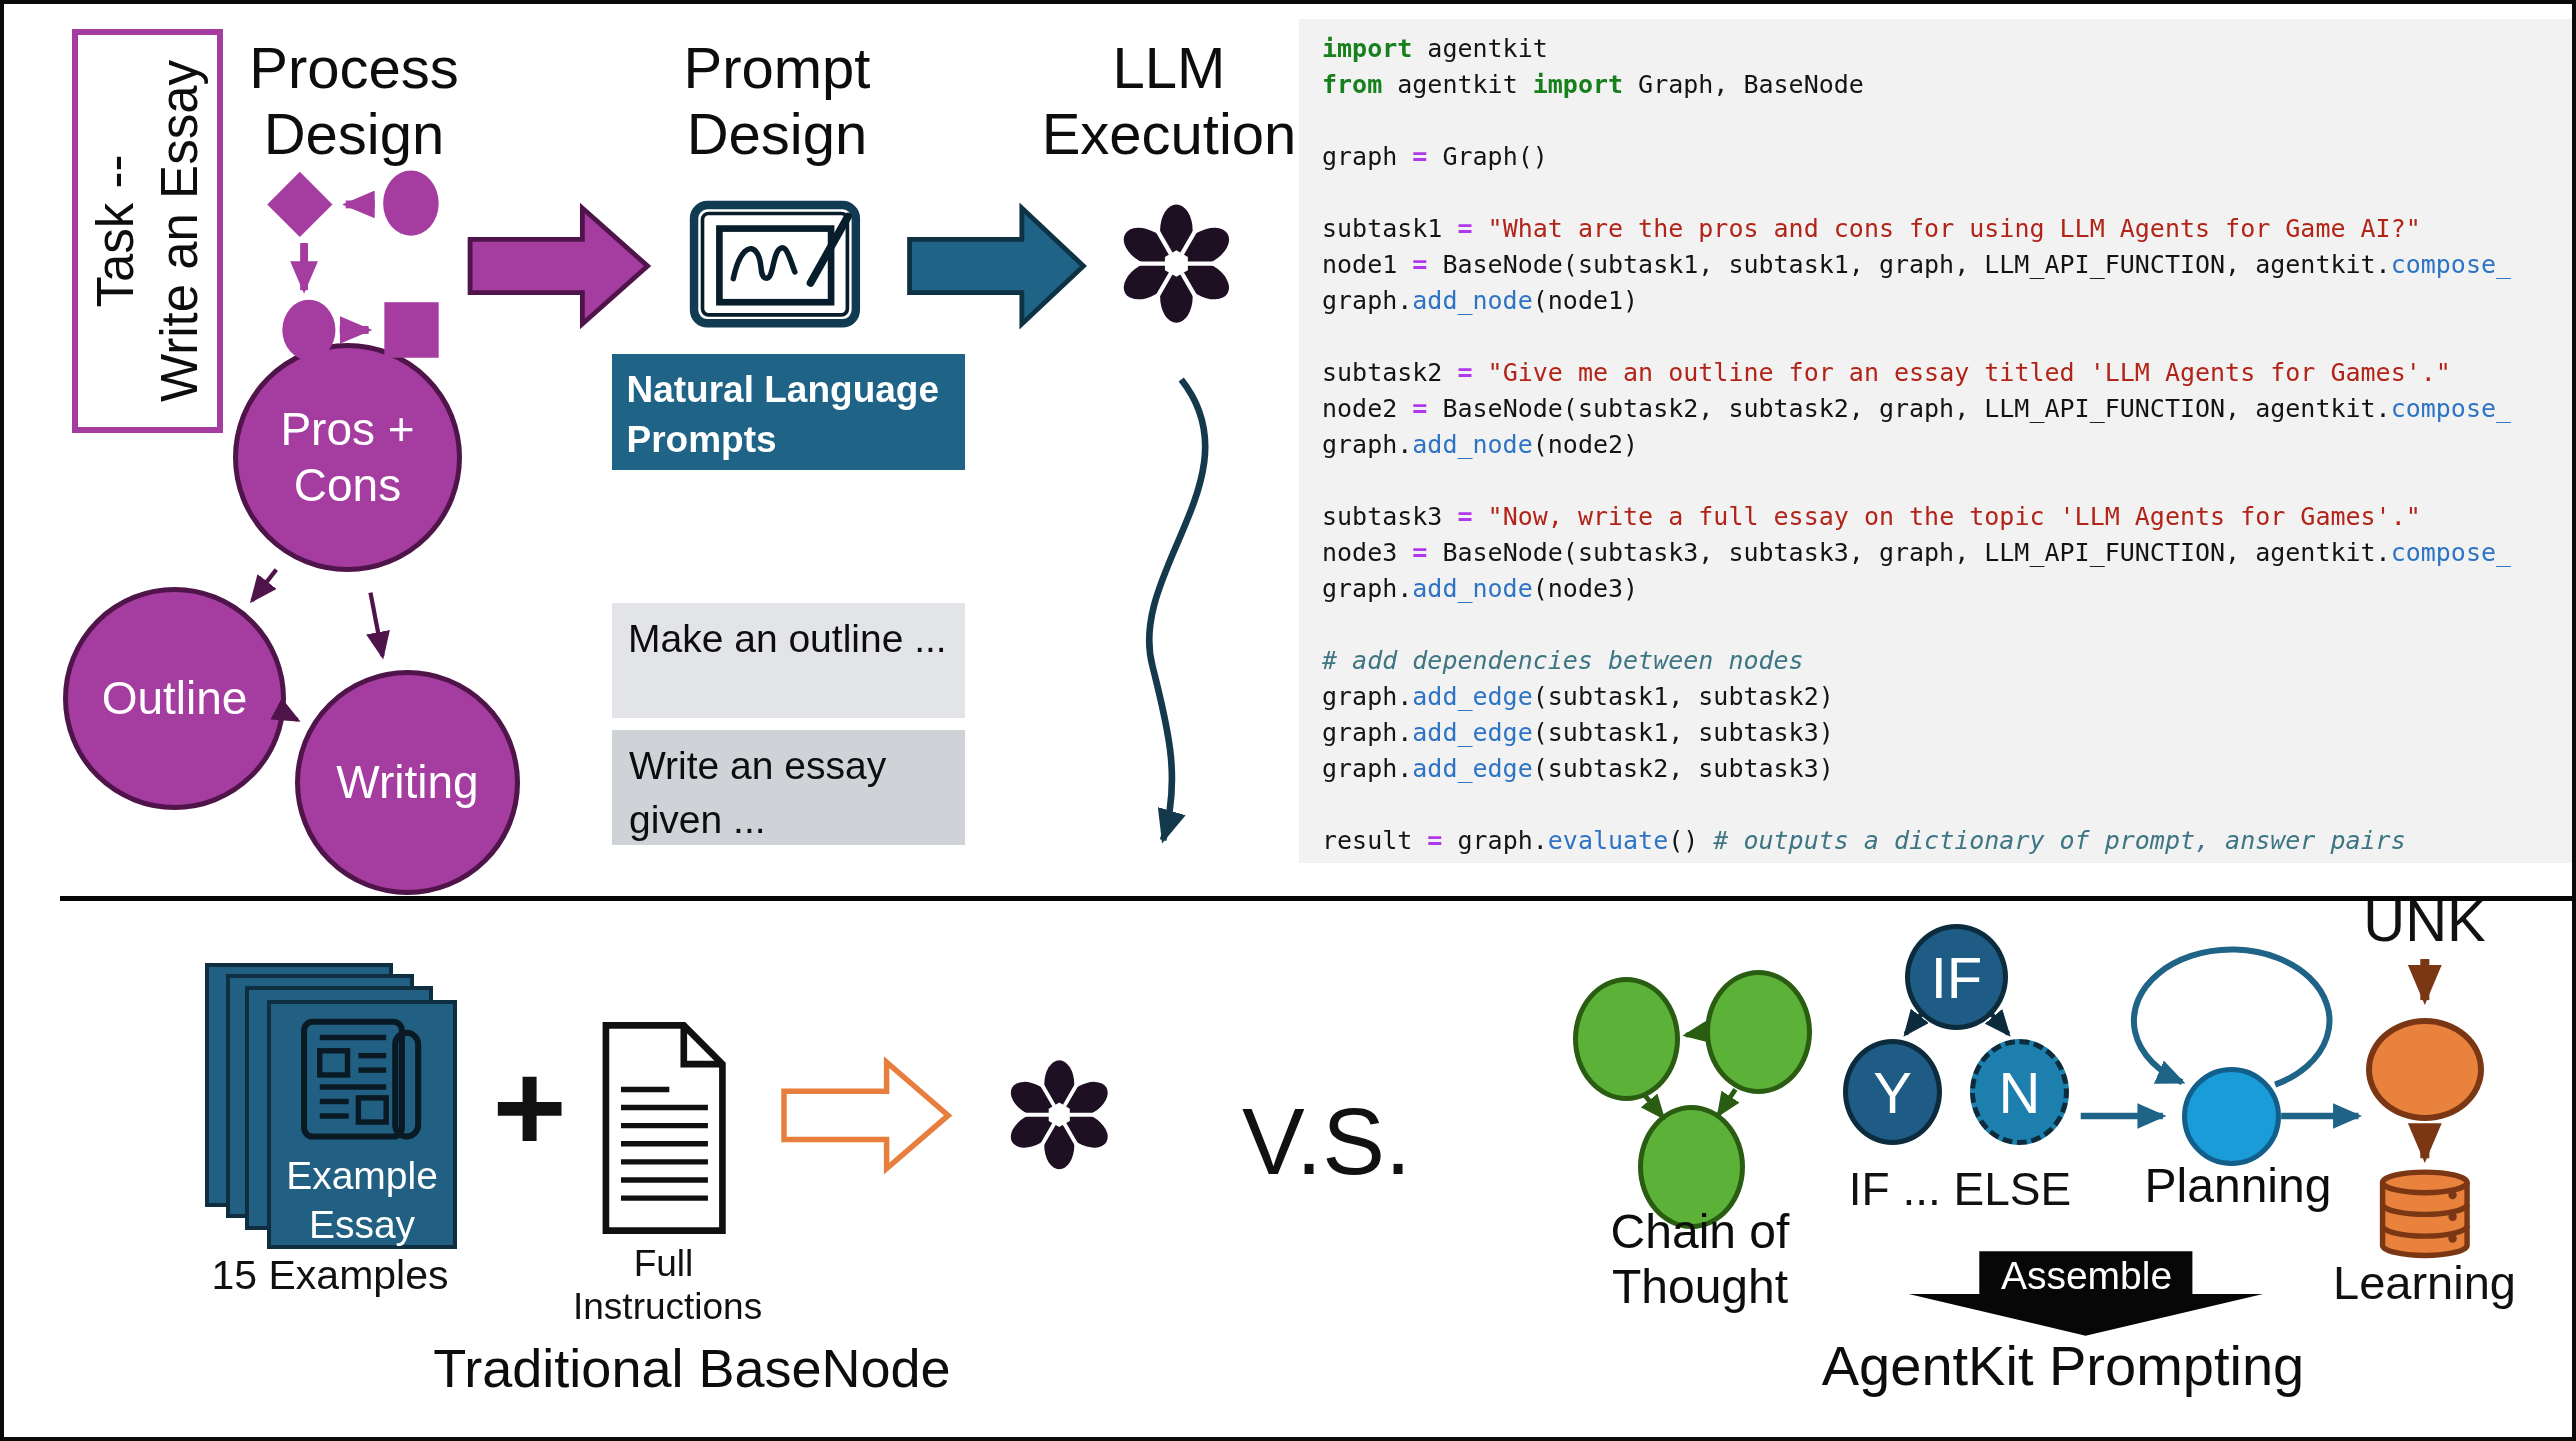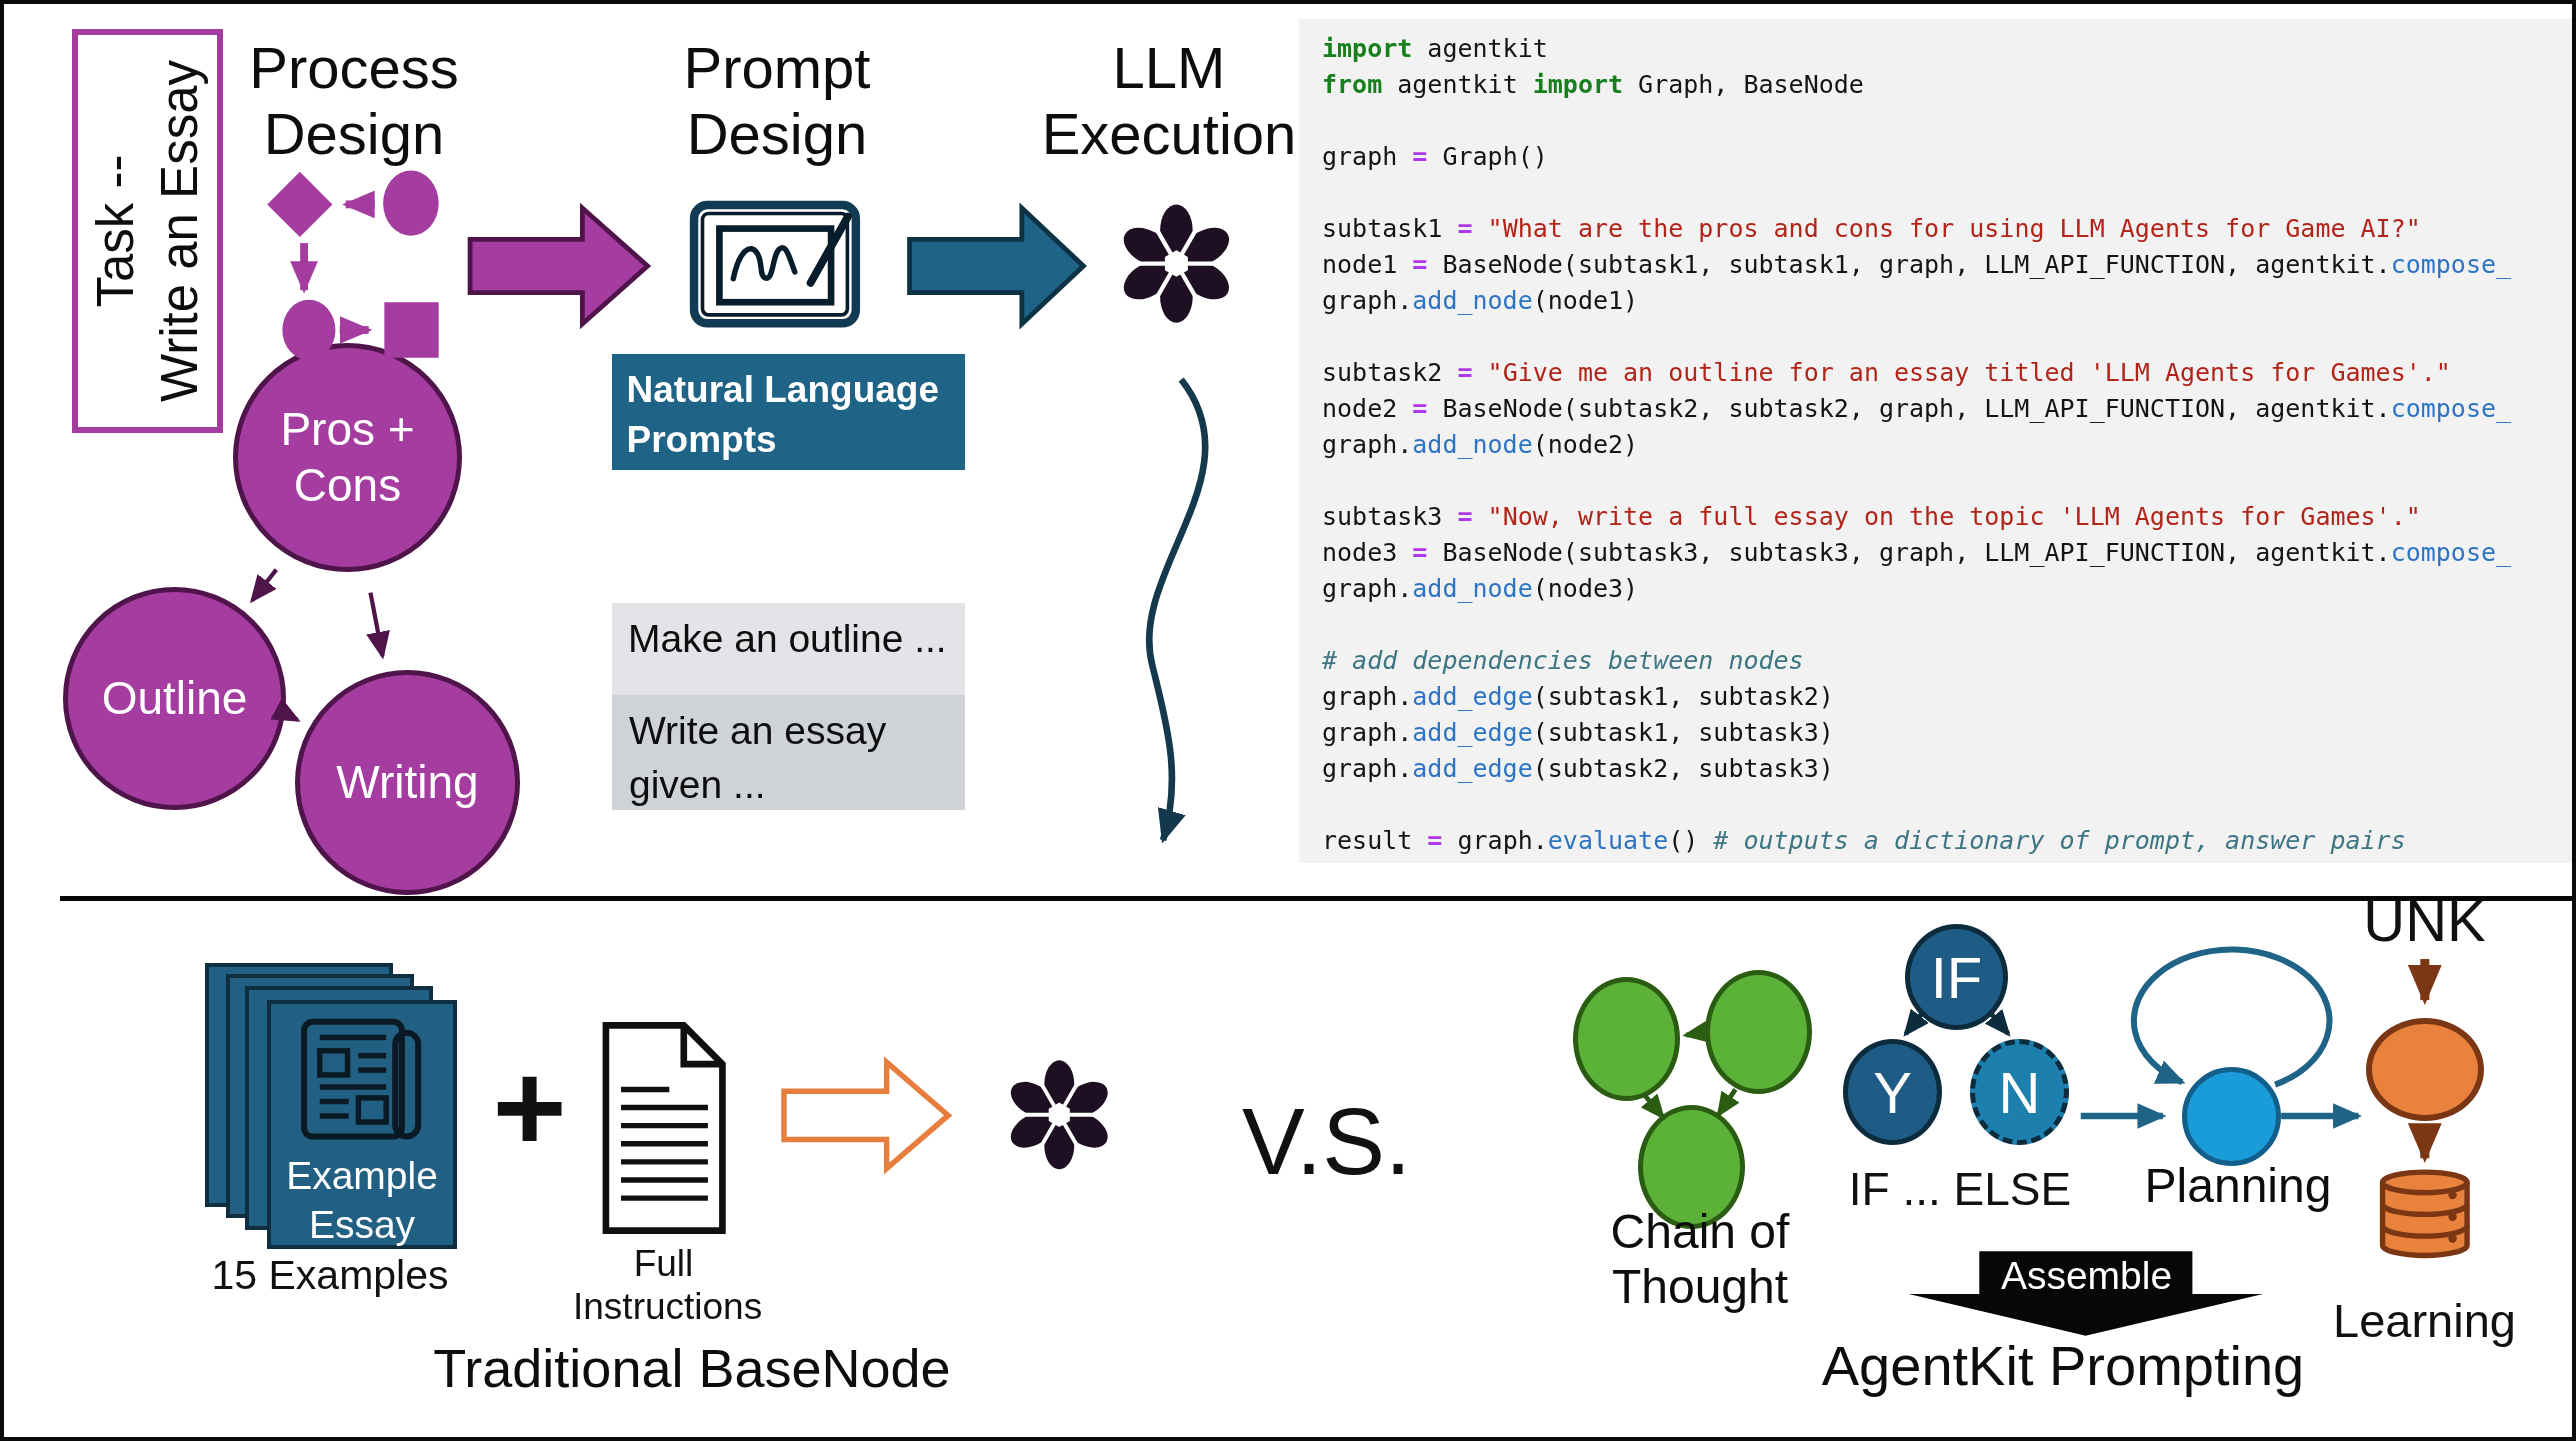--- a/index.html
+++ b/index.html
@@ -70,21 +70,21 @@
     <pre><div class="code-line"><span class="tk-kw">import</span><span class="tk-pl"> agentkit</span></div><div class="code-line"><span class="tk-kw">from</span><span class="tk-pl"> agentkit </span><span class="tk-kw">import</span><span class="tk-pl"> Graph, BaseNode</span></div><div class="code-line"></div><div class="code-line"><span class="tk-pl">graph </span><span class="tk-op">=</span><span class="tk-pl"> Graph()</span></div><div class="code-line"></div><div class="code-line"><span class="tk-pl">subtask1 </span><span class="tk-op">=</span><span class="tk-pl"> </span><span class="tk-st">"What are the pros and cons for using LLM Agents for Game AI?"</span></div><div class="code-line"><span class="tk-pl">node1 </span><span class="tk-op">=</span><span class="tk-pl"> BaseNode(subtask1, subtask1, graph, LLM_API_FUNCTION, agentkit.</span><span class="tk-fn">compose_</span></div><div class="code-line"><span class="tk-pl">graph.</span><span class="tk-fn">add_node</span><span class="tk-pl">(node1)</span></div><div class="code-line"></div><div class="code-line"><span class="tk-pl">subtask2 </span><span class="tk-op">=</span><span class="tk-pl"> </span><span class="tk-st">"Give me an outline for an essay titled 'LLM Agents for Games'."</span></div><div class="code-line"><span class="tk-pl">node2 </span><span class="tk-op">=</span><span class="tk-pl"> BaseNode(subtask2, subtask2, graph, LLM_API_FUNCTION, agentkit.</span><span class="tk-fn">compose_</span></div><div class="code-line"><span class="tk-pl">graph.</span><span class="tk-fn">add_node</span><span class="tk-pl">(node2)</span></div><div class="code-line"></div><div class="code-line"><span class="tk-pl">subtask3 </span><span class="tk-op">=</span><span class="tk-pl"> </span><span class="tk-st">"Now, write a full essay on the topic 'LLM Agents for Games'."</span></div><div class="code-line"><span class="tk-pl">node3 </span><span class="tk-op">=</span><span class="tk-pl"> BaseNode(subtask3, subtask3, graph, LLM_API_FUNCTION, agentkit.</span><span class="tk-fn">compose_</span></div><div class="code-line"><span class="tk-pl">graph.</span><span class="tk-fn">add_node</span><span class="tk-pl">(node3)</span></div><div class="code-line"></div><div class="code-line"><span class="tk-cm"># add dependencies between nodes</span></div><div class="code-line"><span class="tk-pl">graph.</span><span class="tk-fn">add_edge</span><span class="tk-pl">(subtask1, subtask2)</span></div><div class="code-line"><span class="tk-pl">graph.</span><span class="tk-fn">add_edge</span><span class="tk-pl">(subtask1, subtask3)</span></div><div class="code-line"><span class="tk-pl">graph.</span><span class="tk-fn">add_edge</span><span class="tk-pl">(subtask2, subtask3)</span></div><div class="code-line"></div><div class="code-line"><span class="tk-pl">result </span><span class="tk-op">=</span><span class="tk-pl"> graph.</span><span class="tk-fn">evaluate</span><span class="tk-pl">() </span><span class="tk-cm"># outputs a dictionary of prompt, answer pairs</span></div></pre>
   </div>
 
   <div class="abs gnode magnode ml ctr" style="left:229px;top:339px;width:229px;height:229px;">Pros +
 Cons</div>
   <div class="abs gnode magnode" style="left:59px;top:583px;width:223px;height:223px;">Outline</div>
   <div class="abs gnode magnode" style="left:291px;top:666px;width:225px;height:225px;">Writing</div>
 
   <div class="abs ptab-head">Natural Language Prompts</div>
   <div class="abs ptab-row" style="top:599px;background:var(--row-b);padding-left:16px;">Make an outline ...</div>
-  <div class="abs ptab-row" style="top:691px;background:var(--row-c);padding-left:17px;">Write an essay given ...</div>
+  <div class="abs ptab-row" style="top:726px;background:var(--row-c);padding-left:17px;">Write an essay given ...</div>
 
   <div class="abs divider"></div>
 
   <div class="abs page" style="left:201px;top:959px;width:188px;height:244px;"></div>
   <div class="abs page" style="left:222px;top:970px;width:188px;height:244px;"></div>
   <div class="abs page" style="left:241px;top:982px;width:188px;height:244px;"></div>
   <div class="abs page" style="left:263px;top:996px;width:190px;height:249px;">
     <div class="stack-label ml">Example
 Essay</div>
   </div>
@@ -107,21 +107,21 @@
   <div class="abs gnode bluenode" style="left:1901px;top:920px;width:103px;height:106px;">IF</div>
   <div class="abs gnode bluenode" style="left:1839px;top:1035px;width:99px;height:106px;">Y</div>
   <div class="abs gnode bluenode-dashed" style="left:1966px;top:1035px;width:99px;height:106px;">N</div>
   <div class="abs ctr" style="left:1820px;top:1158px;width:272px;font-size:46px;">IF ... ELSE</div>
 
   <div class="abs gnode skynode" style="left:2178px;top:1063px;width:99px;height:99px;"></div>
   <div class="abs ctr small-label" style="left:2101px;top:1154px;width:266px;">Planning</div>
 
   <div class="abs ctr" style="left:2342px;top:883px;width:157px;font-size:58px;">UNK</div>
   <div class="abs gnode orangenode" style="left:2362px;top:1014px;width:118px;height:103px;"></div>
-  <div class="abs ctr" style="left:2318px;top:1251px;width:205px;font-size:47px;margin-top:38px;">Learning</div>
+  <div class="abs ctr" style="left:2318px;top:1251px;width:205px;font-size:47px;">Learning</div>
 
   <div class="abs ctr" style="left:1968px;top:1250px;width:229px;font-size:39px;color:#fff;z-index:6;">Assemble</div>
   <div class="abs ctr caption" style="left:1745px;top:1329px;width:628px;font-size:56px;">AgentKit Prompting</div>
 
   <svg class="overlay" viewBox="0 0 4267 2387">
     <defs>
       <marker id="m-mag" markerUnits="userSpaceOnUse" markerWidth="56" markerHeight="46" refX="48" refY="23" orient="auto">
           <path d="M0,0 L54,23 L0,46 Z" fill="#A53CA0"></path>
         </marker>
       <marker id="m-pur" markerUnits="userSpaceOnUse" markerWidth="48" markerHeight="40" refX="40" refY="20" orient="auto">

